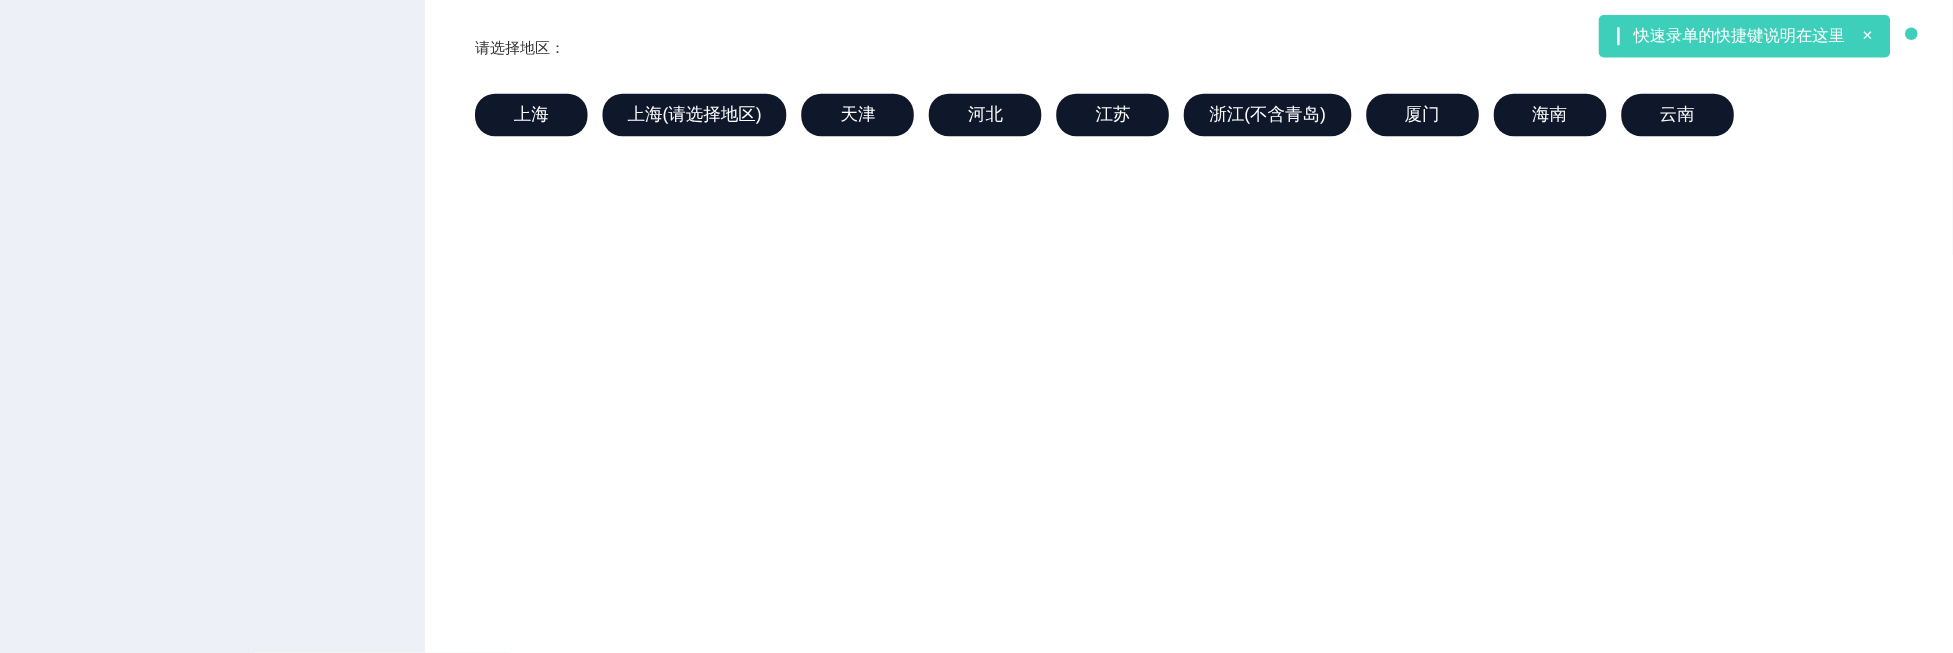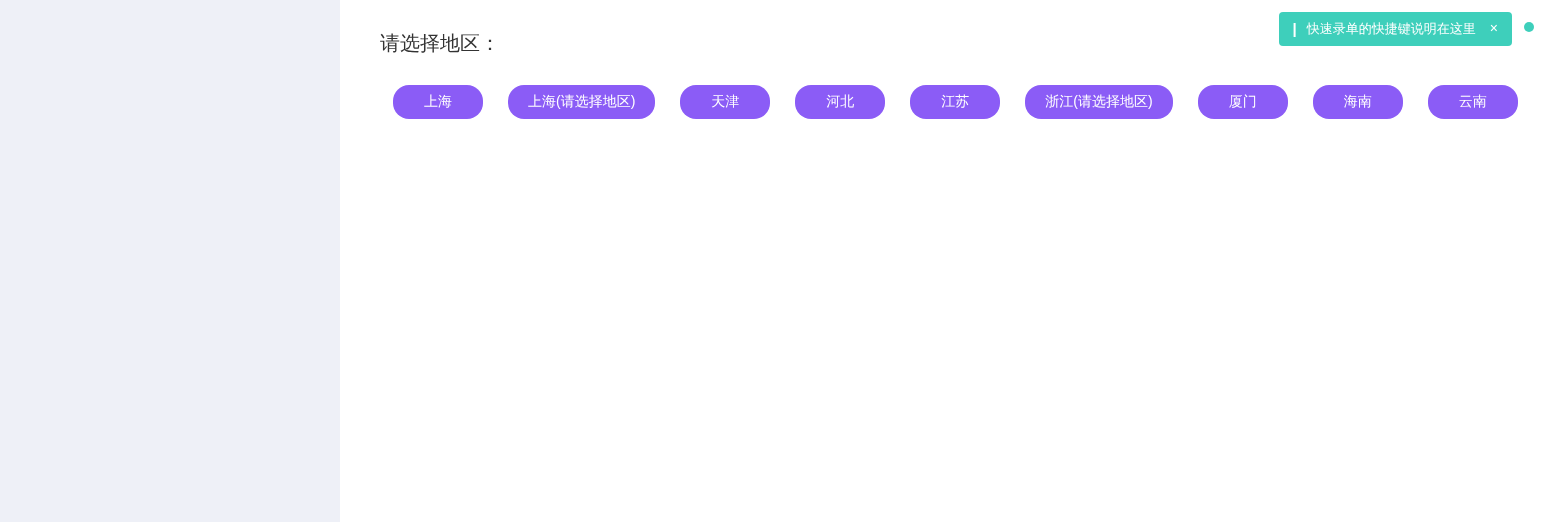--- a/index.html
+++ b/index.html
@@ -30,45 +30,44 @@
       position: absolute;
       left: 340px;
       top: 0;
       right: 0;
       bottom: 0;
       background: #ffffff;
       padding: 30px 40px;
     }
 
     .page-title {
-      font-size: 20px;
+      font-size: 12px;
       color: #333;
       font-weight: normal;
       margin-bottom: 28px;
     }
 
     .region-buttons {
       display: flex;
       flex-wrap: wrap;
       gap: 12px;
     }
 
     .region-btn {
-      background: #8b5cf6;
+      background: #0f172a;
       border: none;
       border-radius: 16px;
       color: #ffffff;
       font-size: 14px;
       padding: 8px 20px;
       cursor: pointer;
       min-width: 90px;
       text-align: center;
       font-family: 'Microsoft YaHei', 'PingFang SC', sans-serif;
       transition: background 0.2s;
-      margin-left: 13px;
     }
 
     .tooltip-banner {
       position: absolute;
       top: 12px;
       right: 50px;
       background: #3ecfbb;
       color: #ffffff;
       font-size: 13px;
       padding: 8px 14px;
@@ -108,21 +107,21 @@
 <div class="sidebar"></div>
 
 <div class="main-content">
   <div class="page-title">请选择地区：</div>
   <div class="region-buttons" id="region-buttons">
   <button class="region-btn">上海</button>
       <button class="region-btn">上海(请选择地区)</button>
       <button class="region-btn">天津</button>
       <button class="region-btn">河北</button>
       <button class="region-btn">江苏</button>
-      <button class="region-btn">浙江(请选择地区)</button>
+      <button class="region-btn">浙江(不含青岛)</button>
       <button class="region-btn">厦门</button>
       <button class="region-btn">海南</button>
       <button class="region-btn">云南</button>
     </div>
 </div>
 
 <div class="tooltip-banner">
   <span>快速录单的快捷键说明在这里</span>
   <span class="tooltip-close">×</span>
 </div>

